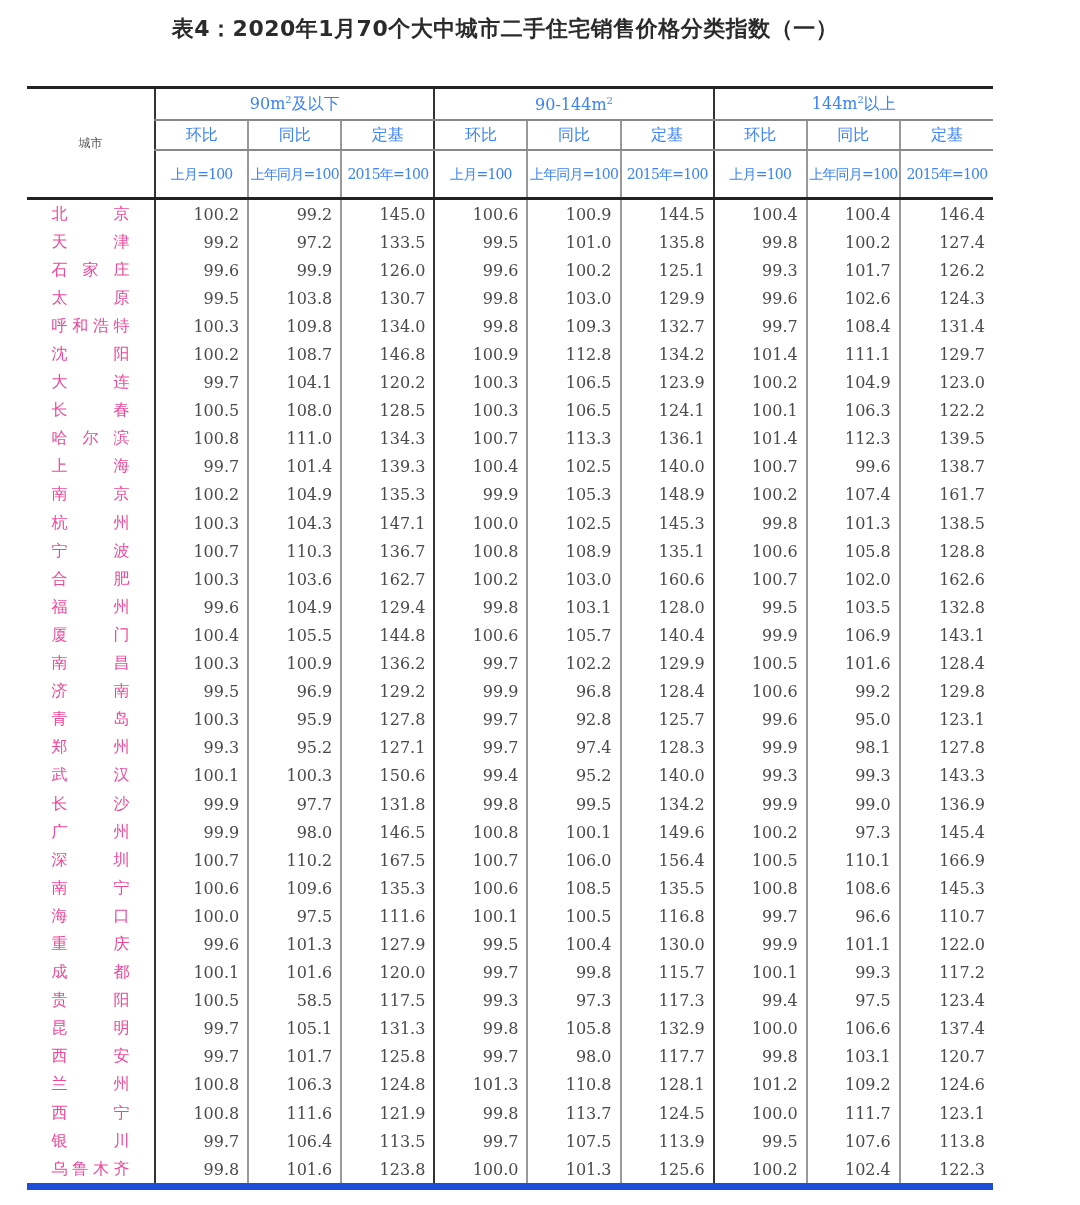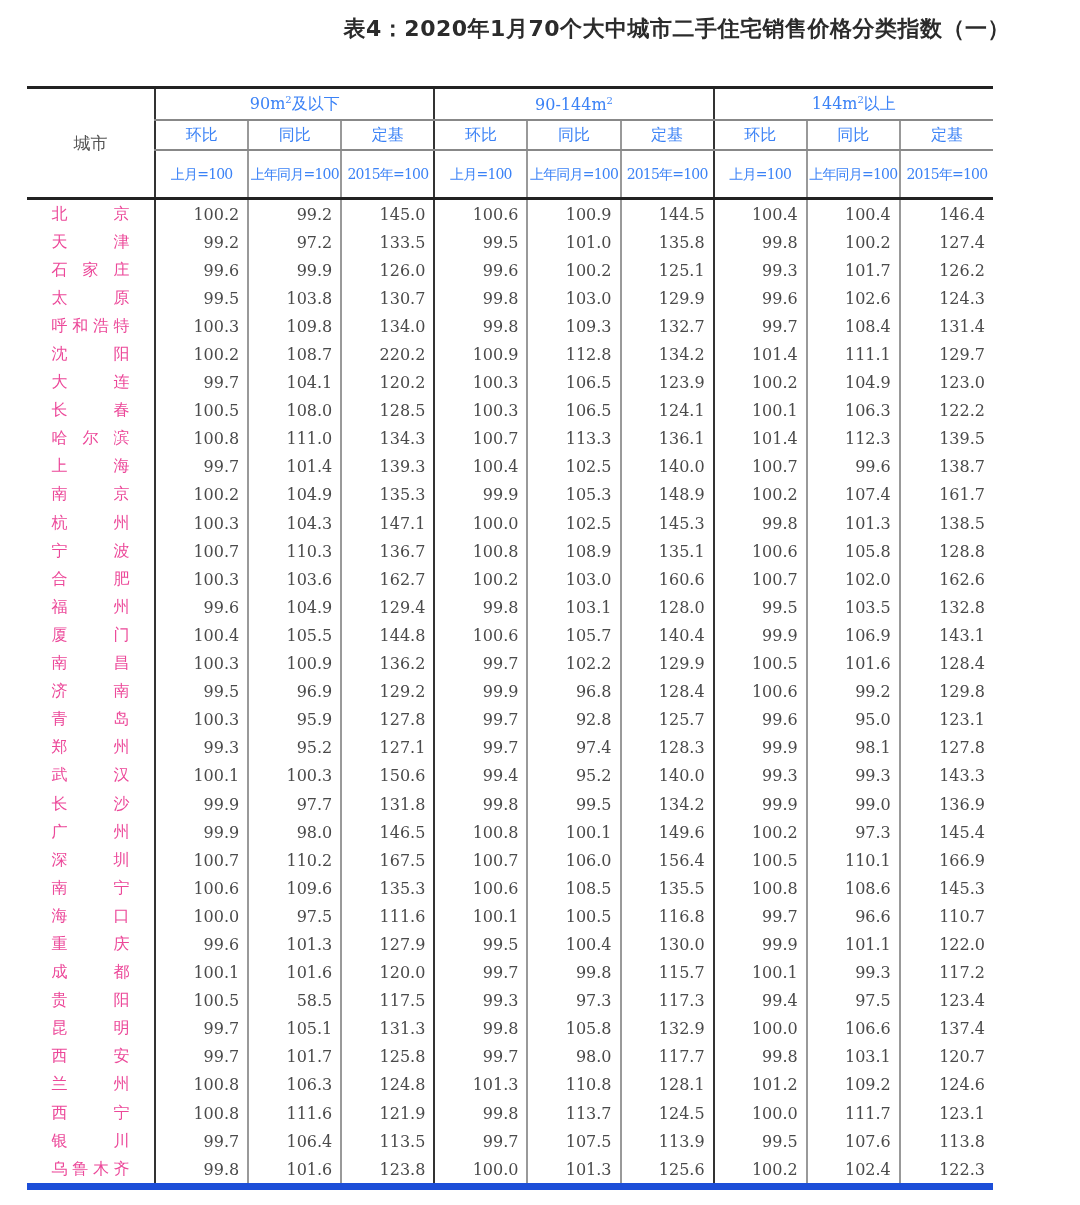--- a/index.html
+++ b/index.html
@@ -1,28 +1,28 @@
 <!DOCTYPE html>
 <html><head>
 <meta charset="utf-8">
 <style>
   html, body { margin: 0; padding: 0; background: #ffffff; }
   body { width: 1080px; height: 1205px; position: relative; overflow: hidden; font-family: "DejaVu Serif", "Liberation Serif", serif; color: #333; }
-  .title { position: absolute; left: 0; top: 14px; width: 1010px; text-align: right; font-family: "DejaVu Sans", "Liberation Sans", sans-serif; font-weight: bold; font-size: 22px; color: #2b2b2b; letter-spacing: 0.5px; }
+  .title { position: absolute; left: 0; top: 14px; width: 1010px; text-align: center; font-family: "DejaVu Sans", "Liberation Sans", sans-serif; font-weight: bold; font-size: 22px; color: #2b2b2b; letter-spacing: 0.5px; }
   table.tbl { position: absolute; left: 27px; top: 86px; width: 966px; border-collapse: collapse; table-layout: fixed; }
   .tbl col.c-city { width: 128px; }
   .tbl col.c-v { width: 93px; }
   .tbl th { font-weight: normal; font-size: 16px; color: #3b82f6; text-align: center; padding: 0; font-family: "DejaVu Serif", "Liberation Serif", serif; }
   .tbl thead tr.r-group th { height: 30px; border-top: 3px solid #222; }
   .tbl thead tr.r-sub th { height: 28px; }
   .tbl thead tr.r-unit th { height: 46px; font-size: 14px; line-height: 18px; letter-spacing: -0.8px; }
   .tbl thead th.group { border-bottom: 2px solid #888; }
   .tbl thead tr.r-sub th { border-bottom: 2px solid #888; }
   .tbl thead tr.r-unit th { border-bottom: 3px solid #222; }
-  .tbl th.city-h { border-top: 3px solid #222; border-bottom: 3px solid #222; font-family: "DejaVu Sans", "Liberation Sans", sans-serif; font-size: 17px; color: #555; }
+  .tbl th.city-h { border-top: 3px solid #222; border-bottom: 3px solid #222; font-family: "DejaVu Sans", "Liberation Sans", sans-serif; font-size: 12px; color: #555; }
   .tbl td { height: 28.1px; padding: 0 8px 0 0; font-size: 16px; color: #4a4a4a; text-align: right; white-space: nowrap; }
   .tbl td.city { text-align: center; padding: 0; font-family: "DejaVu Sans", "Liberation Sans", sans-serif; font-size: 16px; color: #ec4899; }
   .tbl td.city span { display: inline-block; width: 78px; text-align: justify; text-align-last: justify; }
   .tbl tbody tr:last-child td { border-bottom: 7px solid #1d4ed8; }
   
   .bl-dark { border-left: 2px solid #333; }
   .bl-grey { border-left: 2px solid #999; }
   .tbl .sup { font-size: 10px; vertical-align: super; line-height: 0; }
 </style>
 </head>
@@ -131,21 +131,21 @@
         <td class="bl-grey">109.3</td>
         <td class="bl-grey">132.7</td>
         <td class="bl-dark">99.7</td>
         <td class="bl-grey">108.4</td>
         <td class="bl-grey">131.4</td>
       </tr>
       <tr>
         <td class="city"><span>沈阳</span></td>
         <td class="bl-dark">100.2</td>
         <td class="bl-grey">108.7</td>
-        <td class="bl-grey">220.2</td>
+        <td class="bl-grey">146.8</td>
         <td class="bl-dark">100.9</td>
         <td class="bl-grey">112.8</td>
         <td class="bl-grey">134.2</td>
         <td class="bl-dark">101.4</td>
         <td class="bl-grey">111.1</td>
         <td class="bl-grey">129.7</td>
       </tr>
       <tr>
         <td class="city"><span>大连</span></td>
         <td class="bl-dark">99.7</td>

